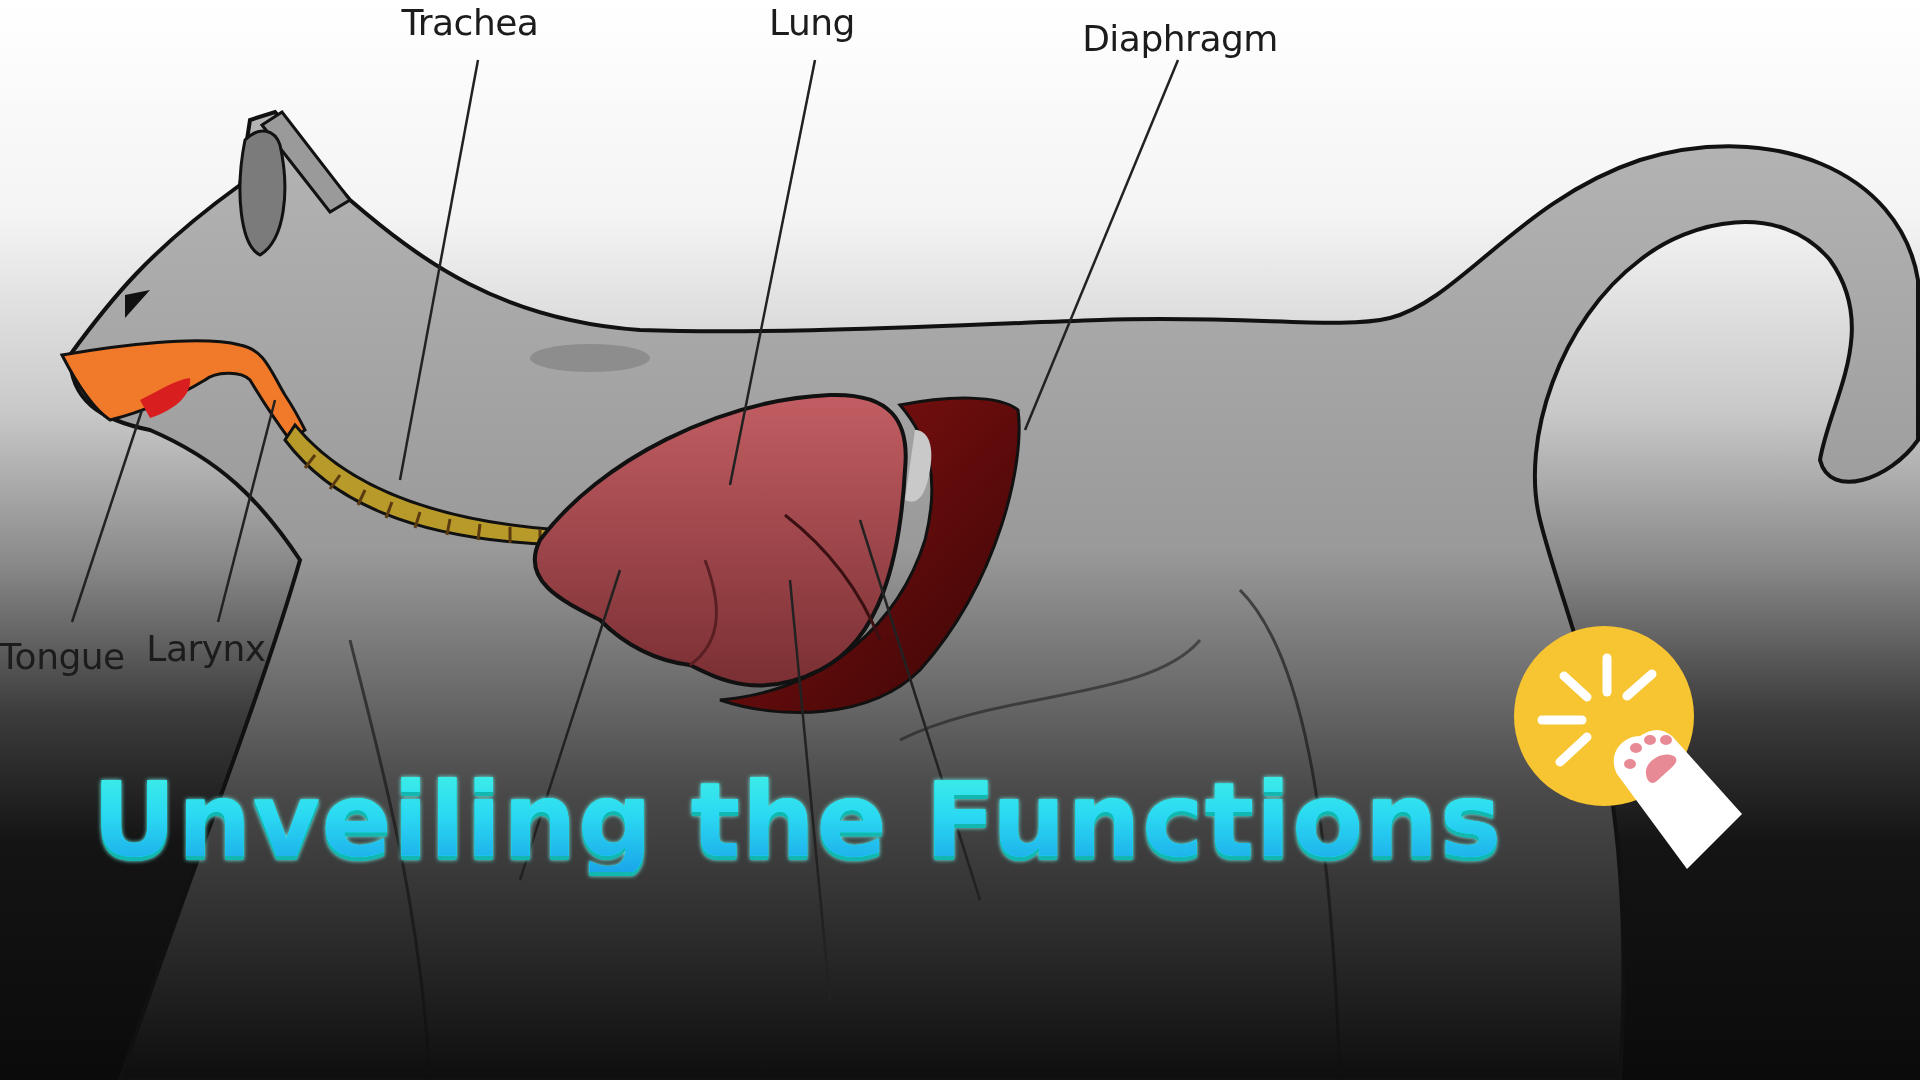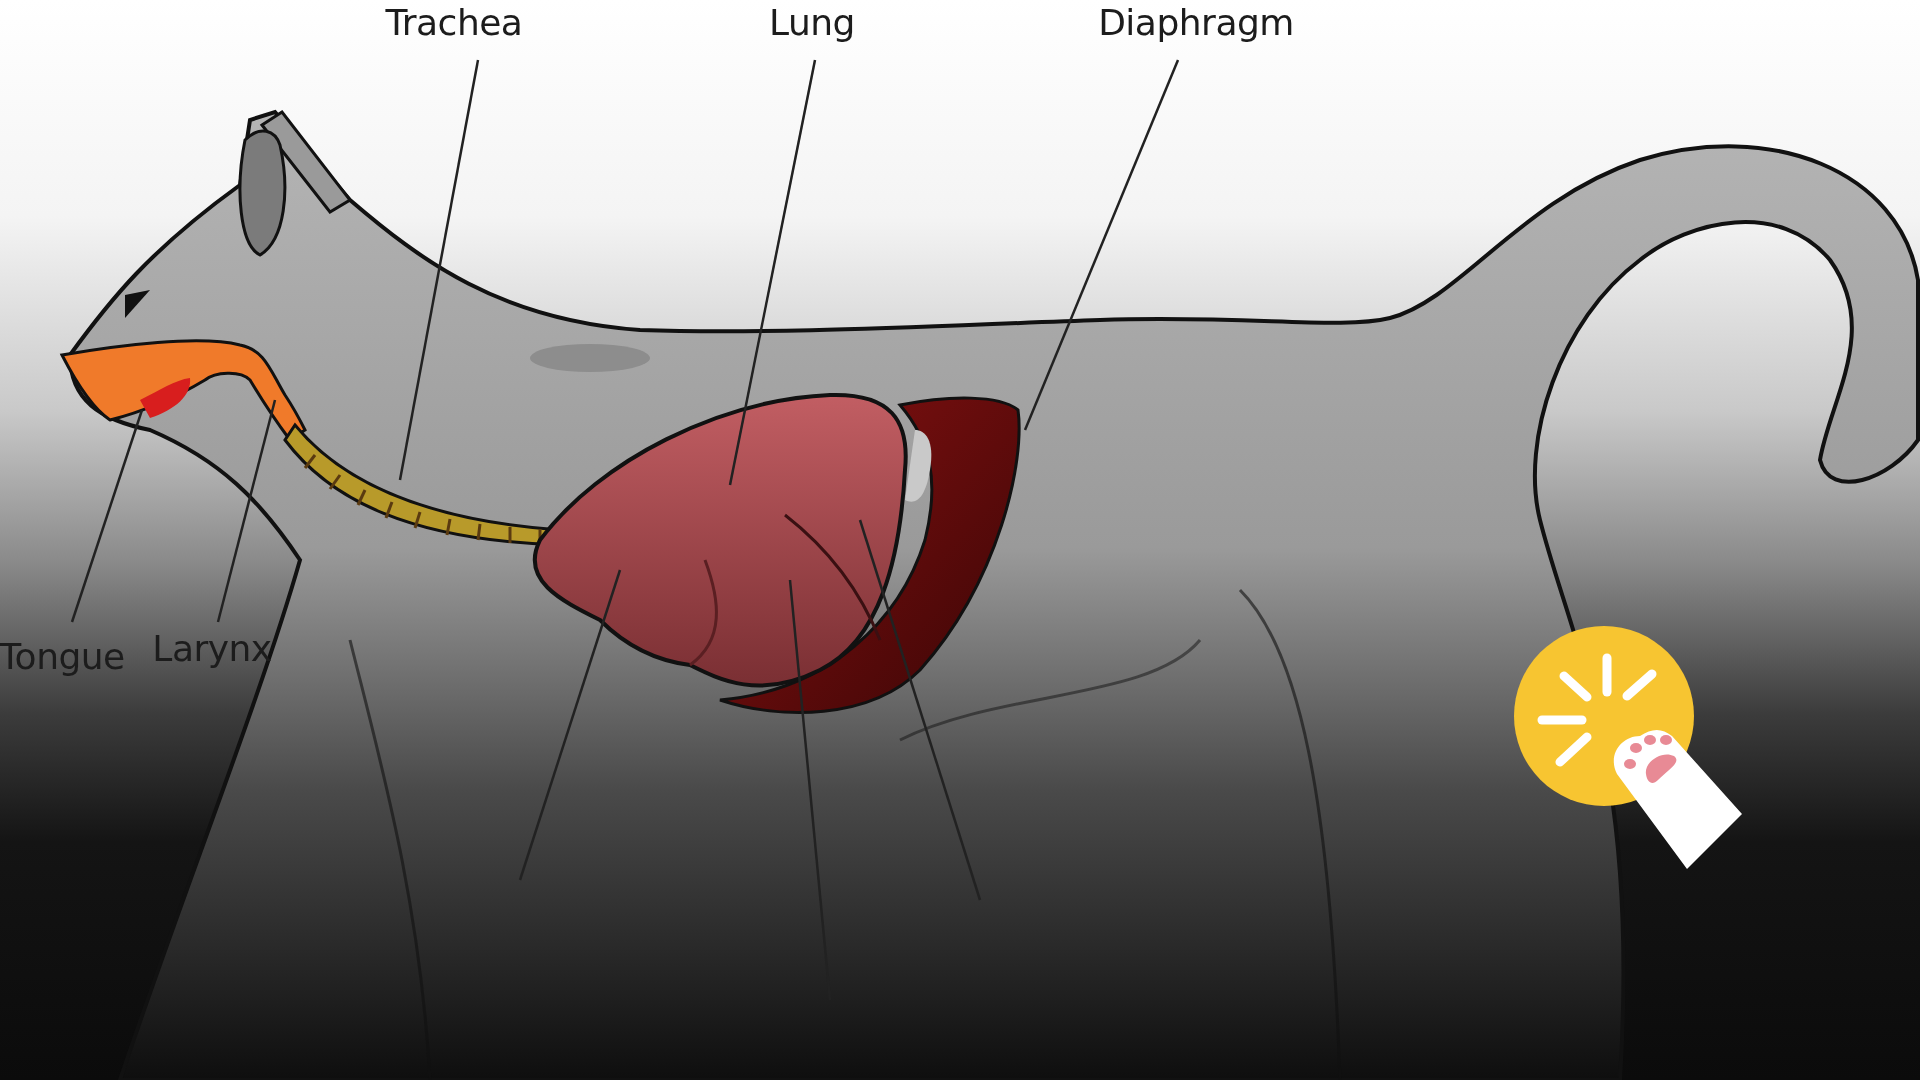--- a/index.html
+++ b/index.html
@@ -93,26 +93,27 @@
       <line x1="815" y1="60" x2="730" y2="485"></line>
       <line x1="1178" y1="60" x2="1025" y2="430"></line>
       <line x1="142" y1="410" x2="72" y2="622"></line>
       <line x1="275" y1="400" x2="218" y2="622"></line>
       <line x1="620" y1="570" x2="520" y2="880"></line>
       <line x1="790" y1="580" x2="830" y2="1000"></line>
       <line x1="860" y1="520" x2="980" y2="900"></line>
     </g>
   </svg>
 
-  <div class="lbl" style="left:454px;top:2px;">Trachea</div>
+  <div class="lbl" style="left:470px;top:2px;">Trachea</div>
   <div class="lbl" style="left:812px;top:2px;">Lung</div>
-  <div class="lbl" style="left:1180px;top:2px;margin-left:16px;">Diaphragm</div>
+  <div class="lbl" style="left:1180px;top:18px;">Diaphragm</div>
   <div class="lbl" style="left:62px;top:636px;">Tongue</div>
-  <div class="lbl" style="left:212px;top:628px;">Larynx</div>
+  <div class="lbl" style="left:206px;top:628px;">Larynx</div>
 
+  <div class="title" id="title-line-1">Unveiling the Functions</div>
 
   <svg class="badge" viewBox="0 0 184 184" width="184" height="184" style="overflow:visible">
     <circle cx="92" cy="92" r="90" fill="#f7c531"></circle>
     <g stroke="#ffffff" stroke-width="9" stroke-linecap="round">
       <line x1="95" y1="34" x2="95" y2="68"></line>
       <line x1="52" y1="52" x2="75" y2="73"></line>
       <line x1="140" y1="50" x2="115" y2="72"></line>
       <line x1="30" y1="96" x2="70" y2="96"></line>
       <line x1="48" y1="138" x2="75" y2="113"></line>
     </g>

